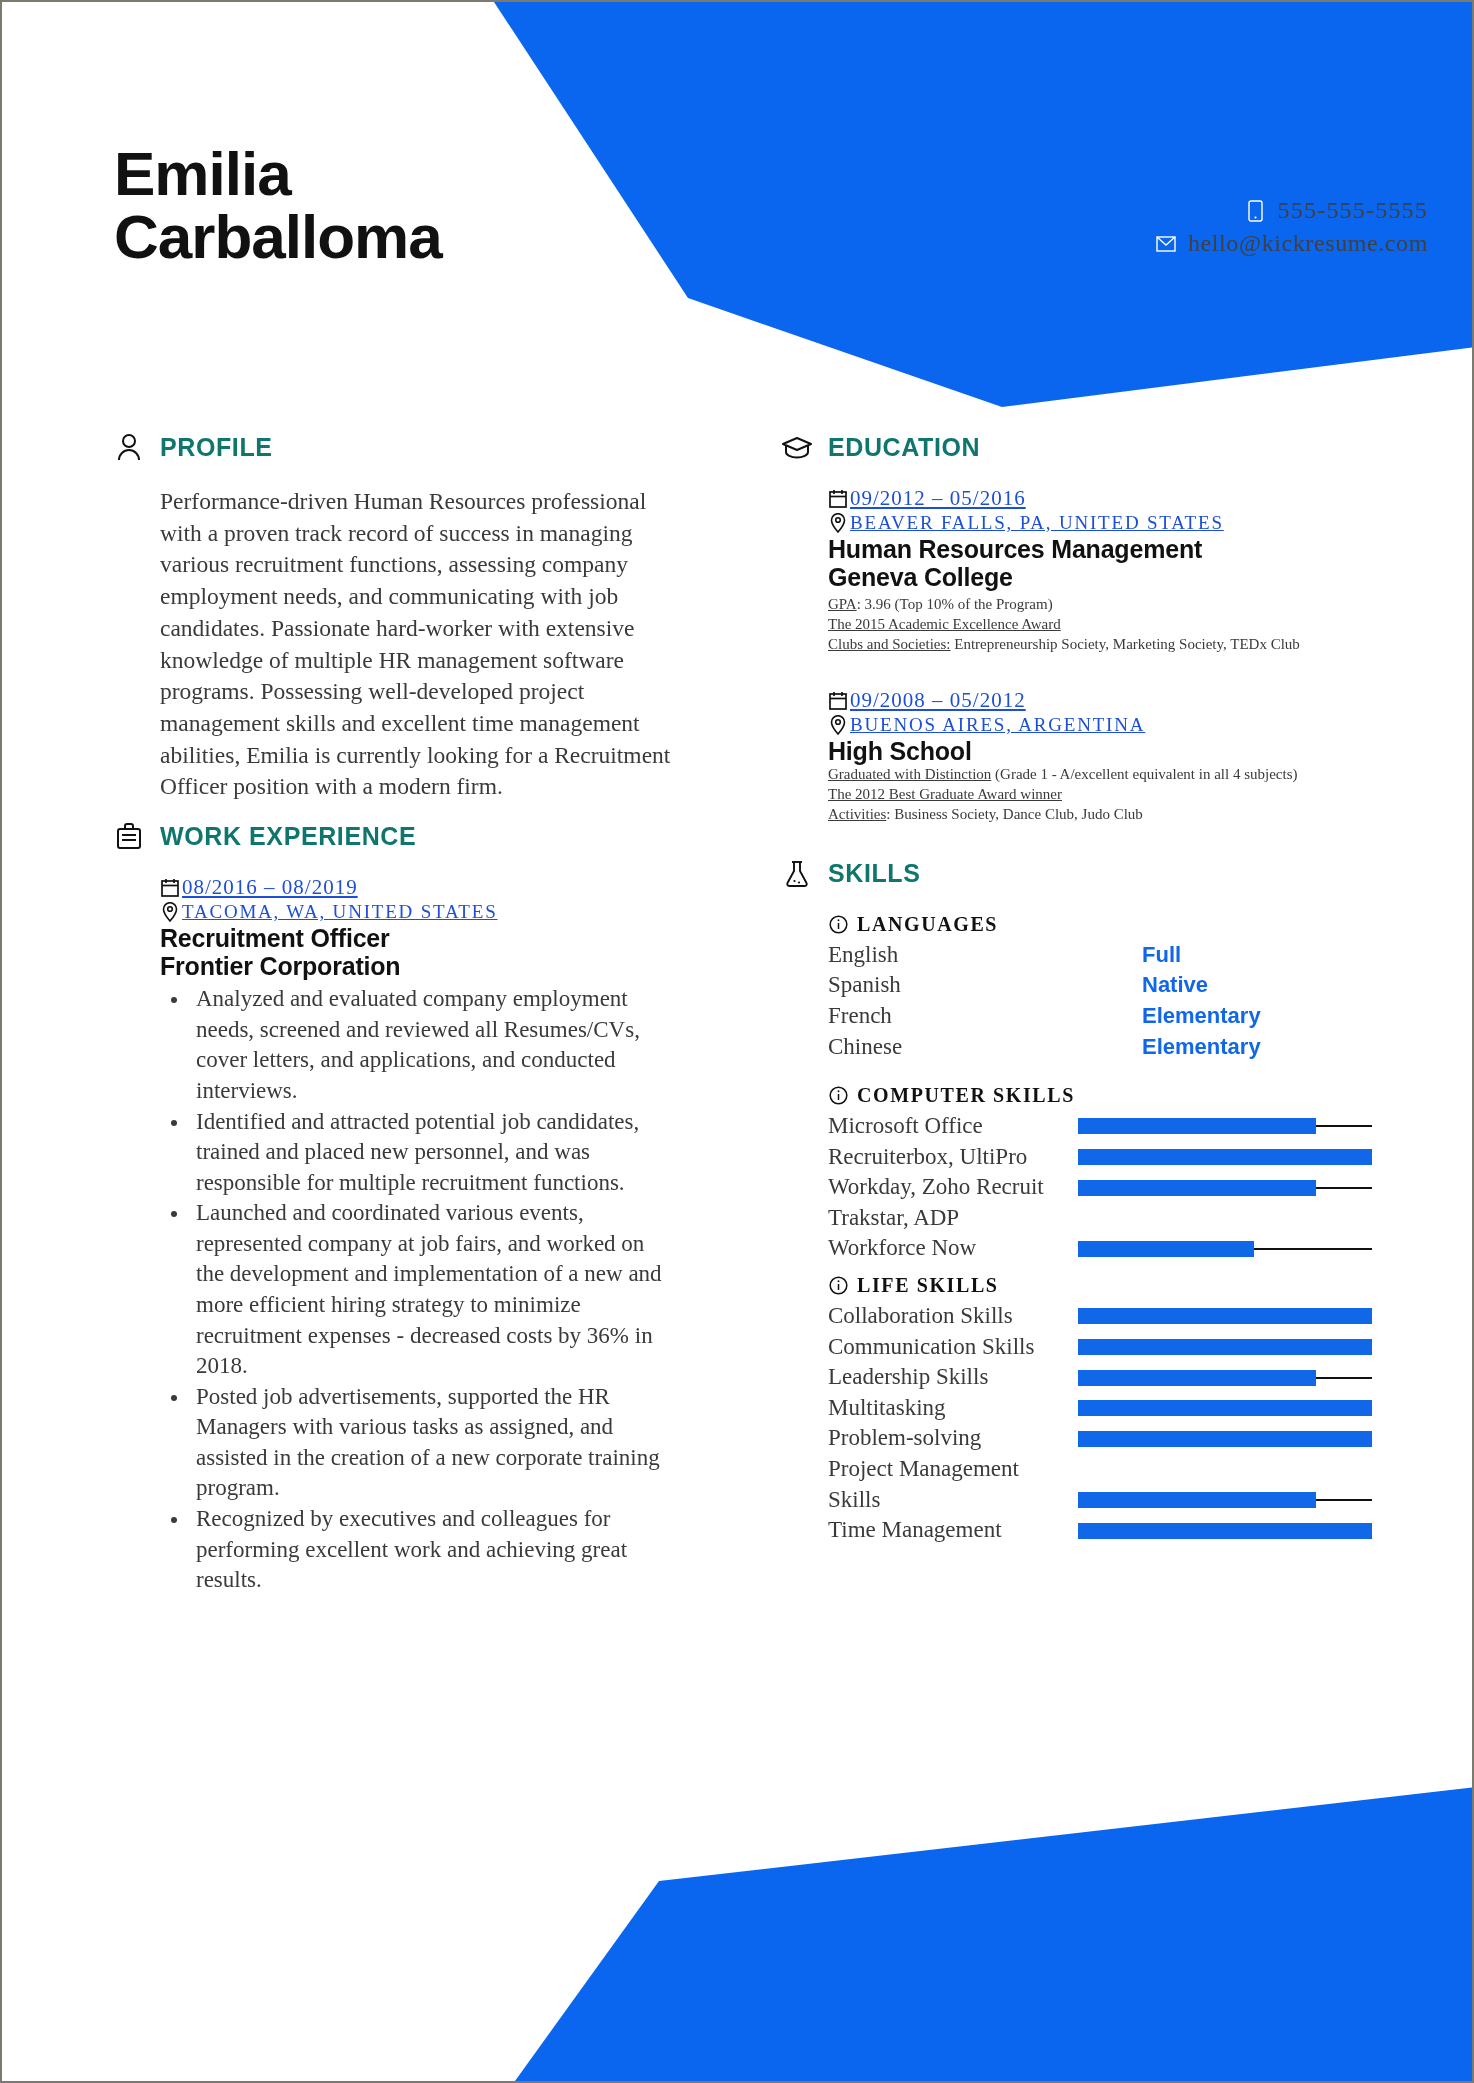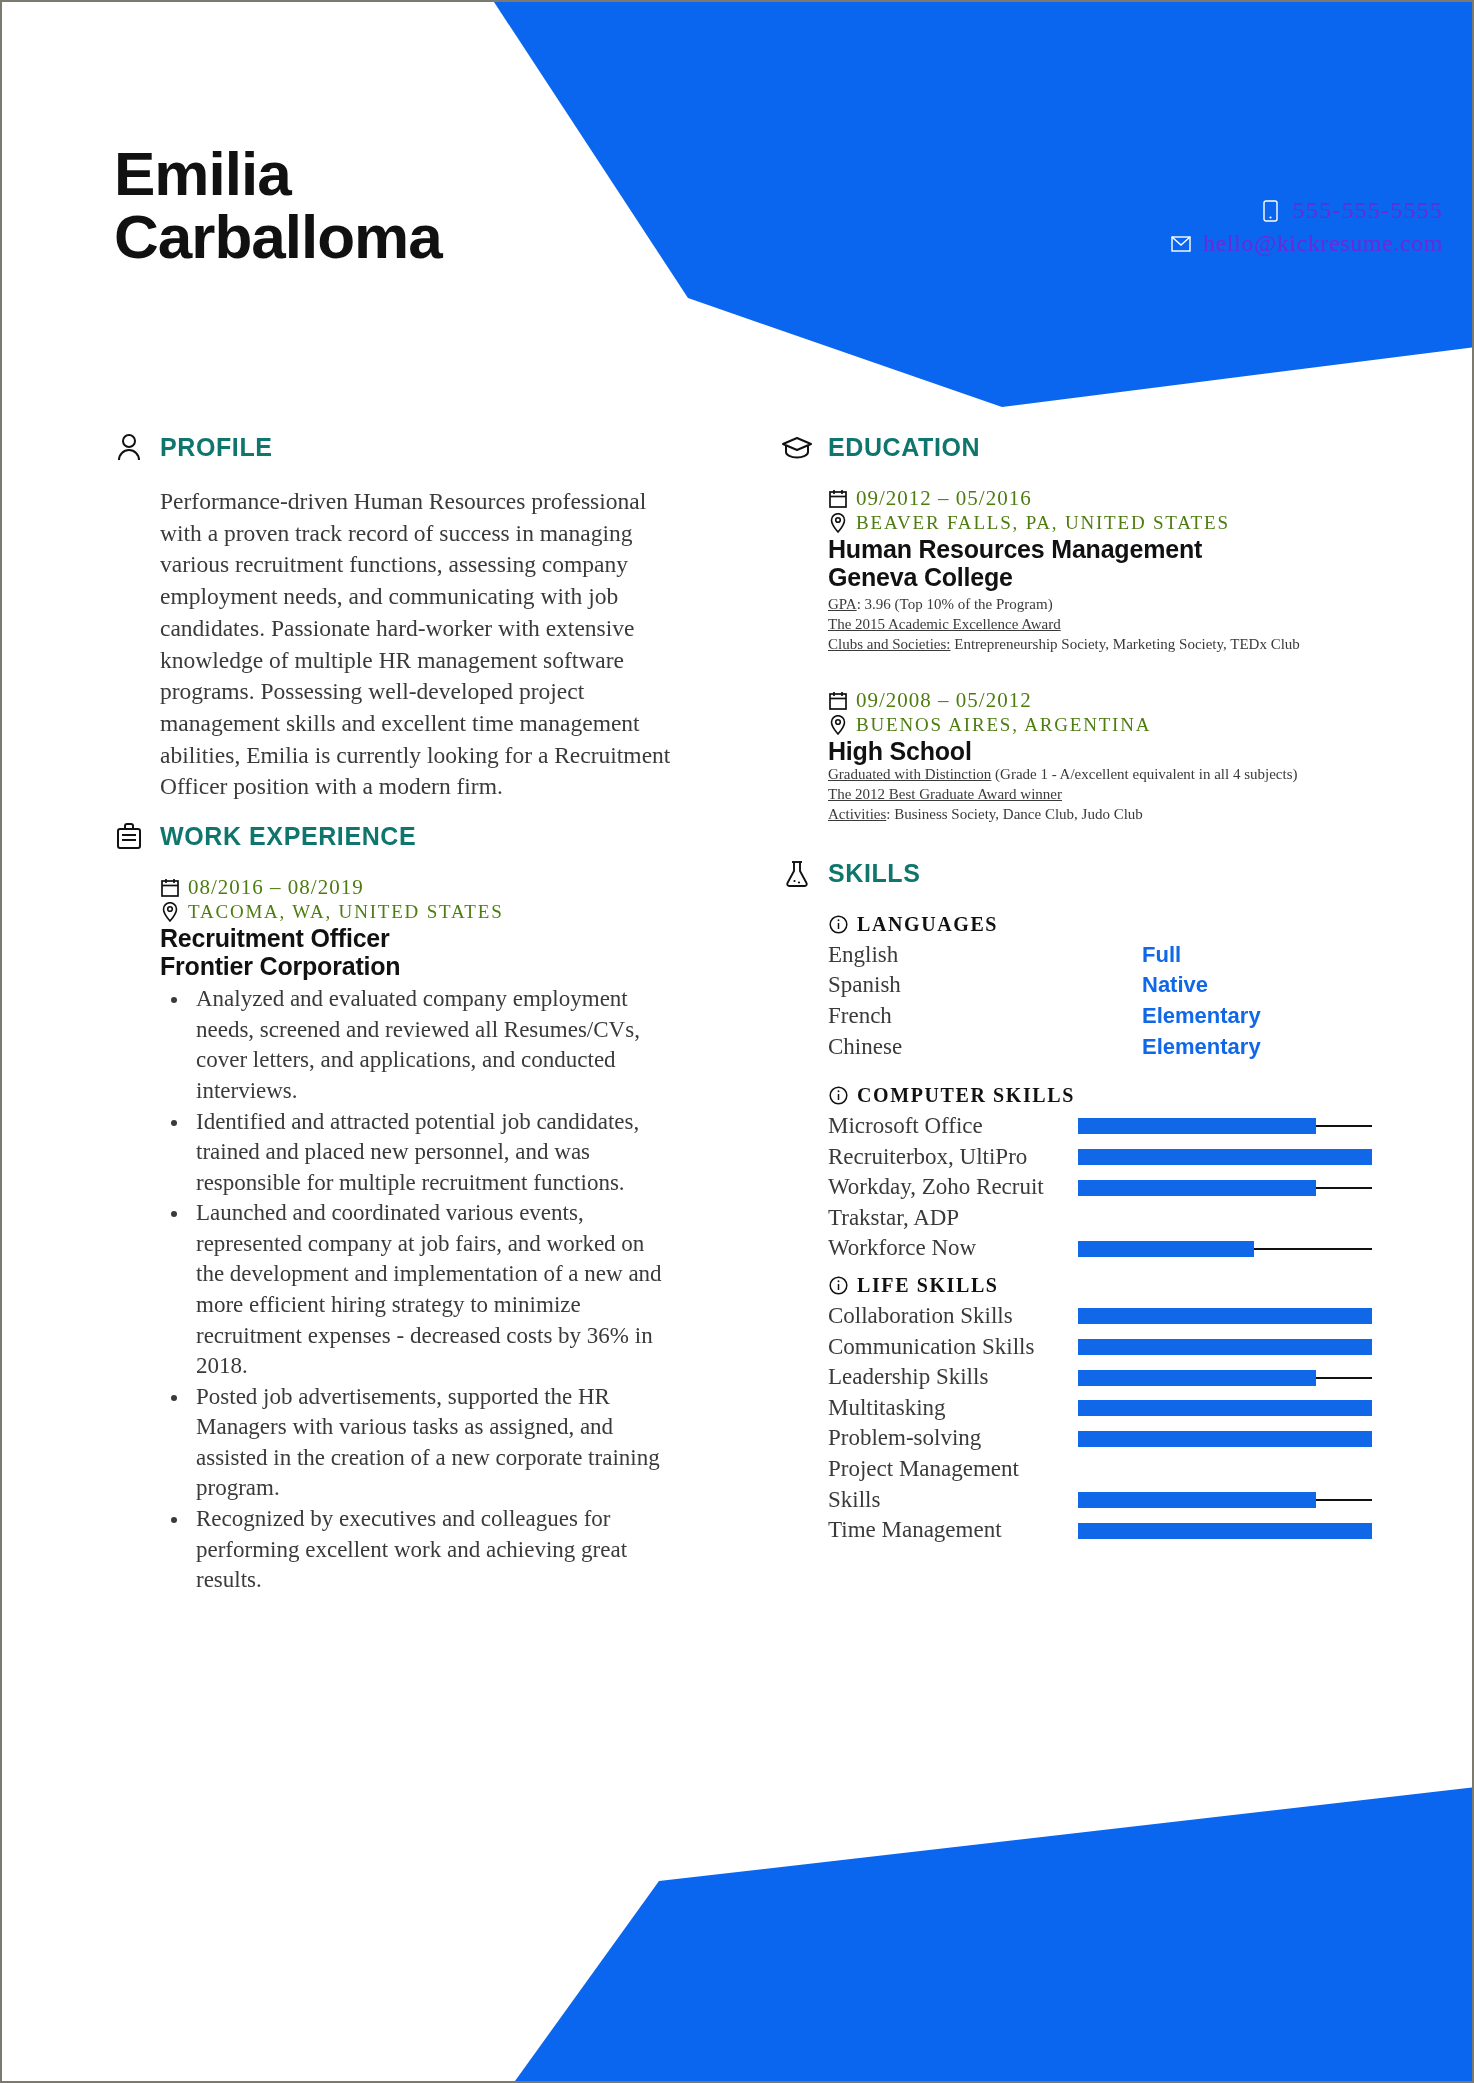--- a/index.html
+++ b/index.html
@@ -29,23 +29,23 @@
     position:absolute;left:112px;top:140px;
     font-family:"Liberation Sans", sans-serif;
     font-weight:bold;
     font-size:62px;
     line-height:1.02;
     letter-spacing:-1px;
     color:#111;
     width:480px;
   }
   .contact{
-    position:absolute;right:33px;top:192px;
+    position:absolute;right:48px;top:192px;
     text-align:right;
-    color:#6d28d9;
+    color:#404040;
     font-size:24px;
     line-height:1.38;
   }
   .contact .row{display:flex;justify-content:flex-end;align-items:center;gap:12px;white-space:nowrap;}
   .contact .ico{display:inline-flex;align-items:center;justify-content:center;width:20px;height:24px;}
   .contact .val{letter-spacing:0.6px;}
   .contact .phone{letter-spacing:1.2px;}
 
   
   .col-left{position:absolute;left:112px;top:430px;width:560px;}
@@ -67,21 +67,21 @@
 
   .profile-text{
     font-size:23.5px;
     line-height:1.35;
     color:#3a3a3a;
     text-align:left;
   }
 
   
   .entry{margin-bottom:34px;}
-  .meta-row{display:flex;align-items:center;gap:8px;color:#4d7c0f;font-size:21px;margin-bottom:1px;}
+  .meta-row{display:flex;align-items:center;gap:2px;color:#1d4ed8;font-size:21px;margin-bottom:1px;text-decoration:underline;}
   .meta-row .mic{width:20px;height:22px;display:flex;align-items:center;justify-content:center;flex:0 0 20px;}
   .date-text{letter-spacing:1px;font-size:21px;}
   .loc-text{letter-spacing:1.8px;font-size:19px;text-transform:uppercase;}
   .ent-title{
     font-family:"Liberation Sans", sans-serif;
     font-weight:bold;font-size:25px;color:#111;line-height:1.12;letter-spacing:-0.2px;
   }
   .ent-sub{
     font-family:"Liberation Sans", sans-serif;
     font-weight:bold;font-size:25px;color:#111;line-height:1.12;letter-spacing:-0.2px;margin-bottom:4px;

